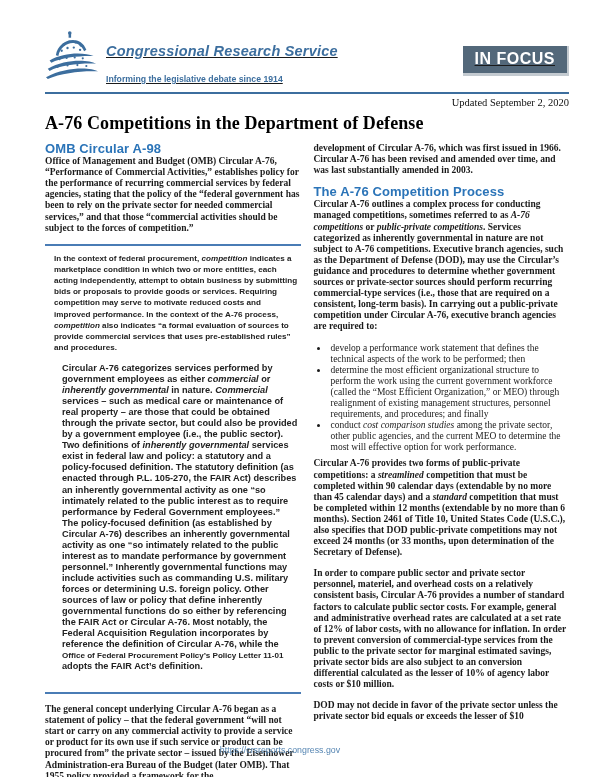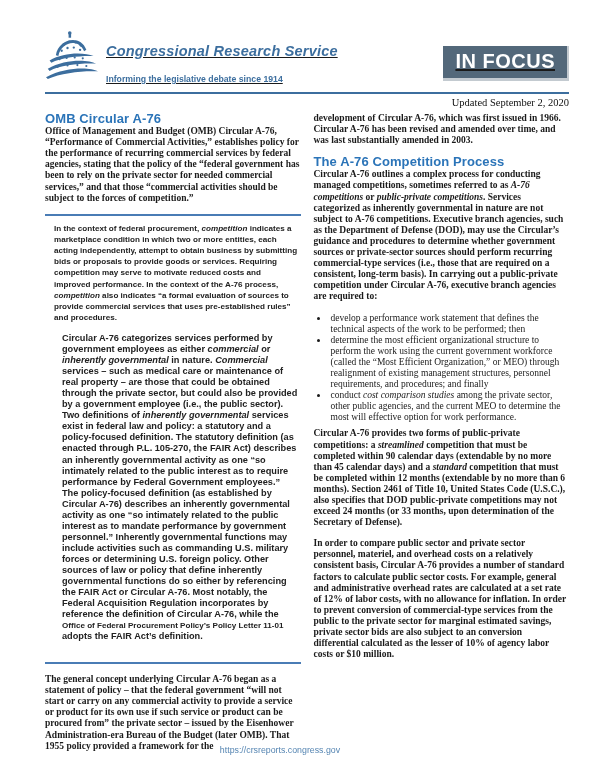--- a/index.html
+++ b/index.html
@@ -15,21 +15,21 @@
   .org-name{
     font-family:"Liberation Sans", sans-serif;font-weight:bold;font-style:italic;
     color:#3c6e9e;font-size:14.5px;letter-spacing:.2px;line-height:1.1;
   }
   .org-tagline{
     font-family:"Liberation Sans", sans-serif;font-weight:bold;
     color:#3c6e9e;font-size:8.7px;margin-top:14px;
   }
   .badge{
     margin-top:16px;background:#53687a;color:#ffffff;
-    font-family:"Liberation Sans", sans-serif;font-weight:bold;font-size:20px;
+    font-family:"Liberation Sans", sans-serif;font-weight:bold;font-size:16px;
     letter-spacing:.5px;padding:4px 12px 5px 12px;
     border-right:2px solid #c3cad0;border-bottom:3px solid #c3cad0;
   }
   .rule{border-top:2.5px solid #3c6e9e;margin-top:6px;}
   .updated{
     text-align:right;font-size:10.5px;color:#111;margin:3px 0 5px 0;
   }
   h1{
     font-size:18px;font-weight:bold;margin:0 0 9px 0;color:#000;
     font-family:"Liberation Serif", serif;letter-spacing:.1px;
@@ -101,25 +101,26 @@
       <div class="brand-text">
         <span class="org-name">Congressional Research Service</span>
         <span class="org-tagline">Informing the legislative debate since 1914</span>
       </div>
     </div>
     <div class="badge">IN FOCUS</div>
   </div>
 
   <div class="rule"></div>
   <div class="updated">Updated September 2, 2020</div>
+  <h1>A-76 Competitions in the Department of Defense</h1>
 
   <div class="columns">
 
     <section class="col">
-      <h2>OMB Circular A-76</h2>
+      <h2>OMB Circular A-98</h2>
       <p><span>Office of Management and Budget (OMB) Circular A-76, “Performance of Commercial Activities,” establishes policy for the performance of recurring commercial services by federal agencies, stating that the policy of the “federal government has been to rely on the private sector for needed commercial services,” and that those “commercial activities should be subject to the forces of competition.”</span></p>
 
       <aside class="callout">
         <p class="callout-small"><span>In the context of federal procurement, </span><span class="seg-i">competition</span><span> indicates a marketplace condition in which two or more entities, each acting independently, attempt to obtain business by submitting bids or proposals to provide goods or services. Requiring competition may serve to motivate reduced costs and improved performance. In the context of the A-76 process, </span><span class="seg-i">competition</span><span> also indicates “a formal evaluation of sources to provide commercial services that uses pre-established rules” and procedures.</span></p>
         <p class="callout-main"><span>Circular A-76 categorizes services performed by government employees as either </span><span class="seg-i">commercial</span><span> or </span><span class="seg-i">inherently governmental</span><span> in nature. </span><span class="seg-i">Commercial</span><span> services – such as medical care or maintenance of real property – are those that could be obtained through the private sector, but could also be provided by a government employee (i.e., the public sector). Two definitions of </span><span class="seg-i">inherently governmental</span><span> services exist in federal law and policy: a statutory and a policy-focused definition. The statutory definition (as enacted through P.L. 105-270, the FAIR Act) describes an inherently governmental activity as one “so intimately related to the public interest as to require performance by Federal Government employees.” The policy-focused definition (as established by Circular A-76) describes an inherently governmental activity as one “so intimately related to the public interest as to mandate performance by government personnel.” Inherently governmental functions may include activities such as commanding U.S. military forces or determining U.S. foreign policy. Other sources of law or policy that define inherently governmental functions do so either by referencing the FAIR Act or Circular A-76. Most notably, the Federal Acquisition Regulation incorporates by reference the definition of Circular A-76, while the </span><span class="seg-sm">Office of Federal Procurement Policy’s Policy Letter 11-01</span><span> adopts the FAIR Act’s definition.</span></p>
       </aside>
 
       <p><span>The general concept underlying Circular A-76 began as a statement of policy – that the federal government “will not start or carry on any commercial activity to provide a service or product for its own use if such service or product can be procured from” the private sector – issued by the Eisenhower Administration-era Bureau of the Budget (later OMB). That 1955 policy provided a framework for the</span></p>
     </section>
 
@@ -127,20 +128,21 @@
       <p><span>development of Circular A-76, which was first issued in 1966. Circular A-76 has been revised and amended over time, and was last substantially amended in 2003.</span></p>
       <h2>The A-76 Competition Process</h2>
       <p><span>Circular A-76 outlines a complex process for conducting managed competitions, sometimes referred to as </span><span class="seg-i">A-76 competitions</span><span> or </span><span class="seg-i">public-private competitions</span><span>. Services categorized as inherently governmental in nature are not subject to A-76 competitions. Executive branch agencies, such as the Department of Defense (DOD), may use the Circular’s guidance and procedures to determine whether government sources or private-sector sources should perform recurring commercial-type services (i.e., those that are required on a consistent, long-term basis). In carrying out a public-private competition under Circular A-76, executive branch agencies are required to:</span></p>
       <ul>
         <li><span>develop a performance work statement that defines the technical aspects of the work to be performed; then</span></li>
         <li><span>determine the most efficient organizational structure to perform the work using the current government workforce (called the “Most Efficient Organization,” or MEO) through realignment of existing management structures, personnel requirements, and procedures; and finally</span></li>
         <li><span>conduct </span><span class="seg-i">cost comparison studies</span><span> among the private sector, other public agencies, and the current MEO to determine the most will effective option for work performance.</span></li>
       </ul>
       <p><span>Circular A-76 provides two forms of public-private competitions: a </span><span class="seg-i">streamlined</span><span> competition that must be completed within 90 calendar days (extendable by no more than 45 calendar days) and a </span><span class="seg-i">standard</span><span> competition that must be completed within 12 months (extendable by no more than 6 months). Section 2461 of Title 10, United States Code (U.S.C.), also specifies that DOD public-private competitions may not exceed 24 months (or 33 months, upon determination of the Secretary of Defense).</span></p>
       <p><span>In order to compare public sector and private sector personnel, materiel, and overhead costs on a relatively consistent basis, Circular A-76 provides a number of standard factors to calculate public sector costs. For example, general and administrative overhead rates are calculated at a set rate of 12% of labor costs, with no allowance for inflation. In order to prevent conversion of commercial-type services from the public to the private sector for marginal estimated savings, private sector bids are also subject to an conversion differential calculated as the lesser of 10% of agency labor costs or $10 million.</span></p>
+      <p><span>DOD may not decide in favor of the private sector unless the private sector bid equals or exceeds the lesser of $10</span></p>
     </section>
 
   </div>
 </div>
 
 <div class="footer">
   <a href="#">https://crsreports.congress.gov</a>
 </div>
 
 </body></html>

